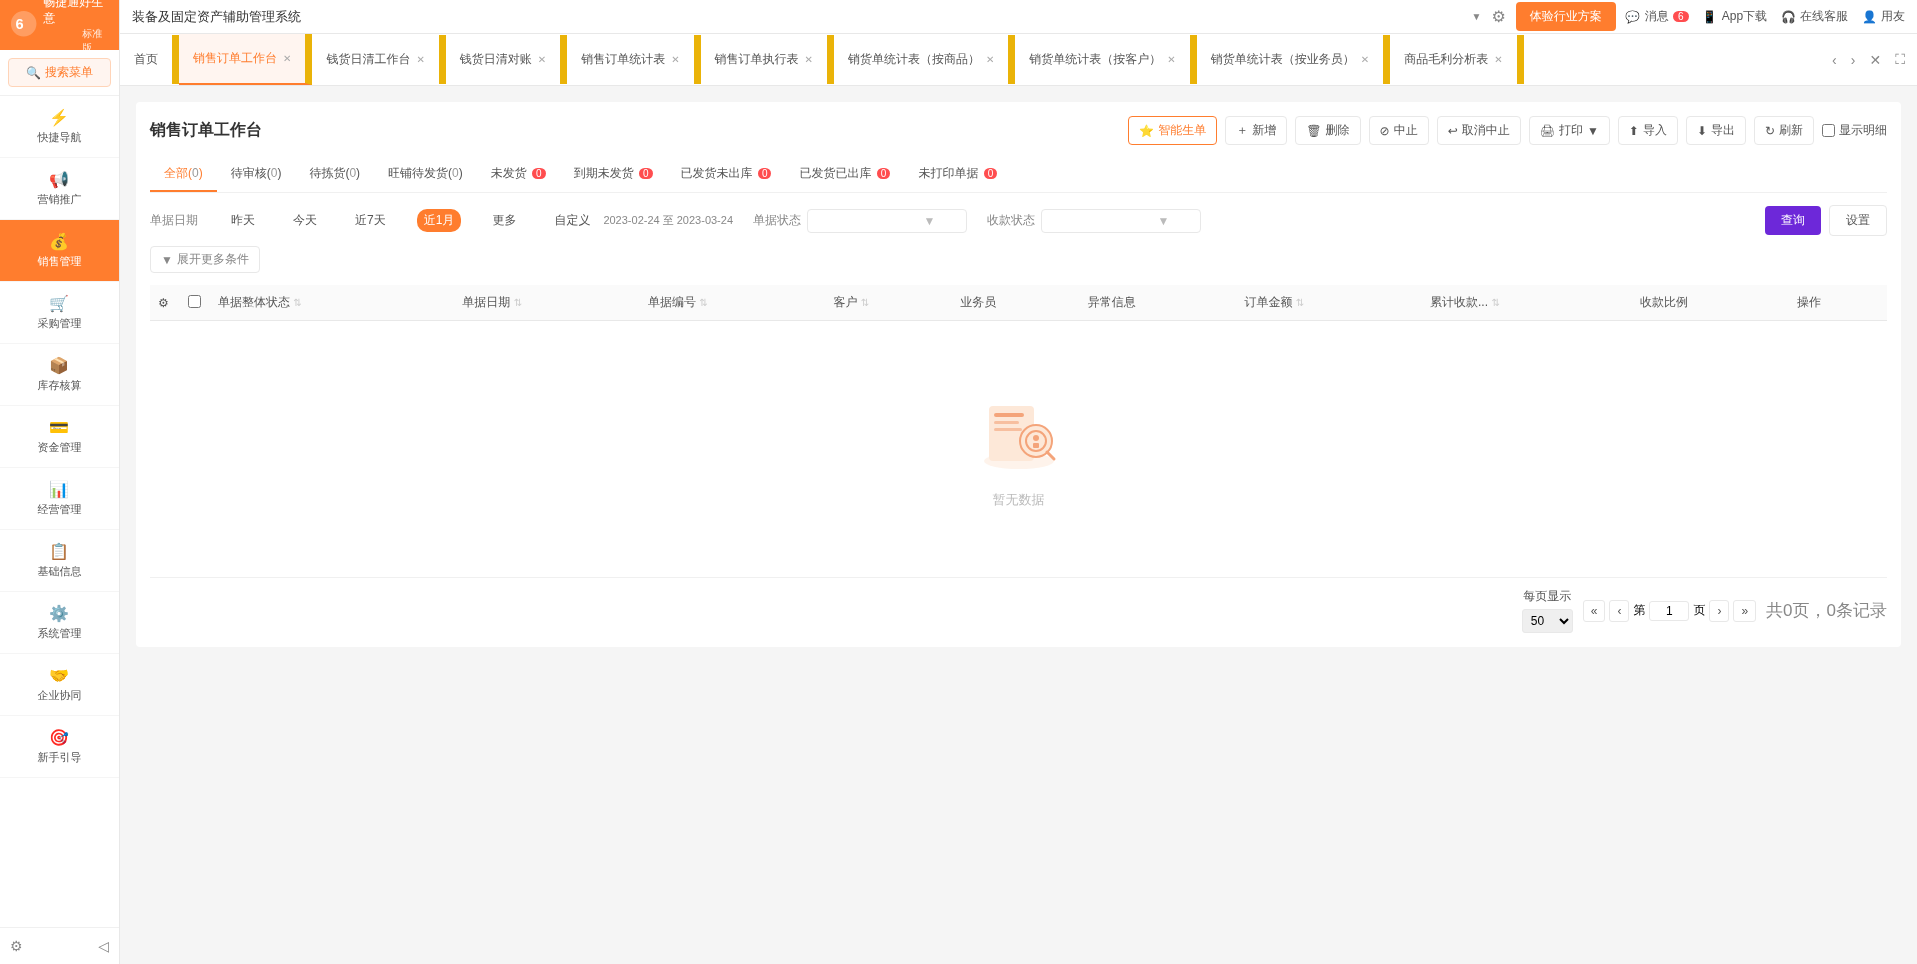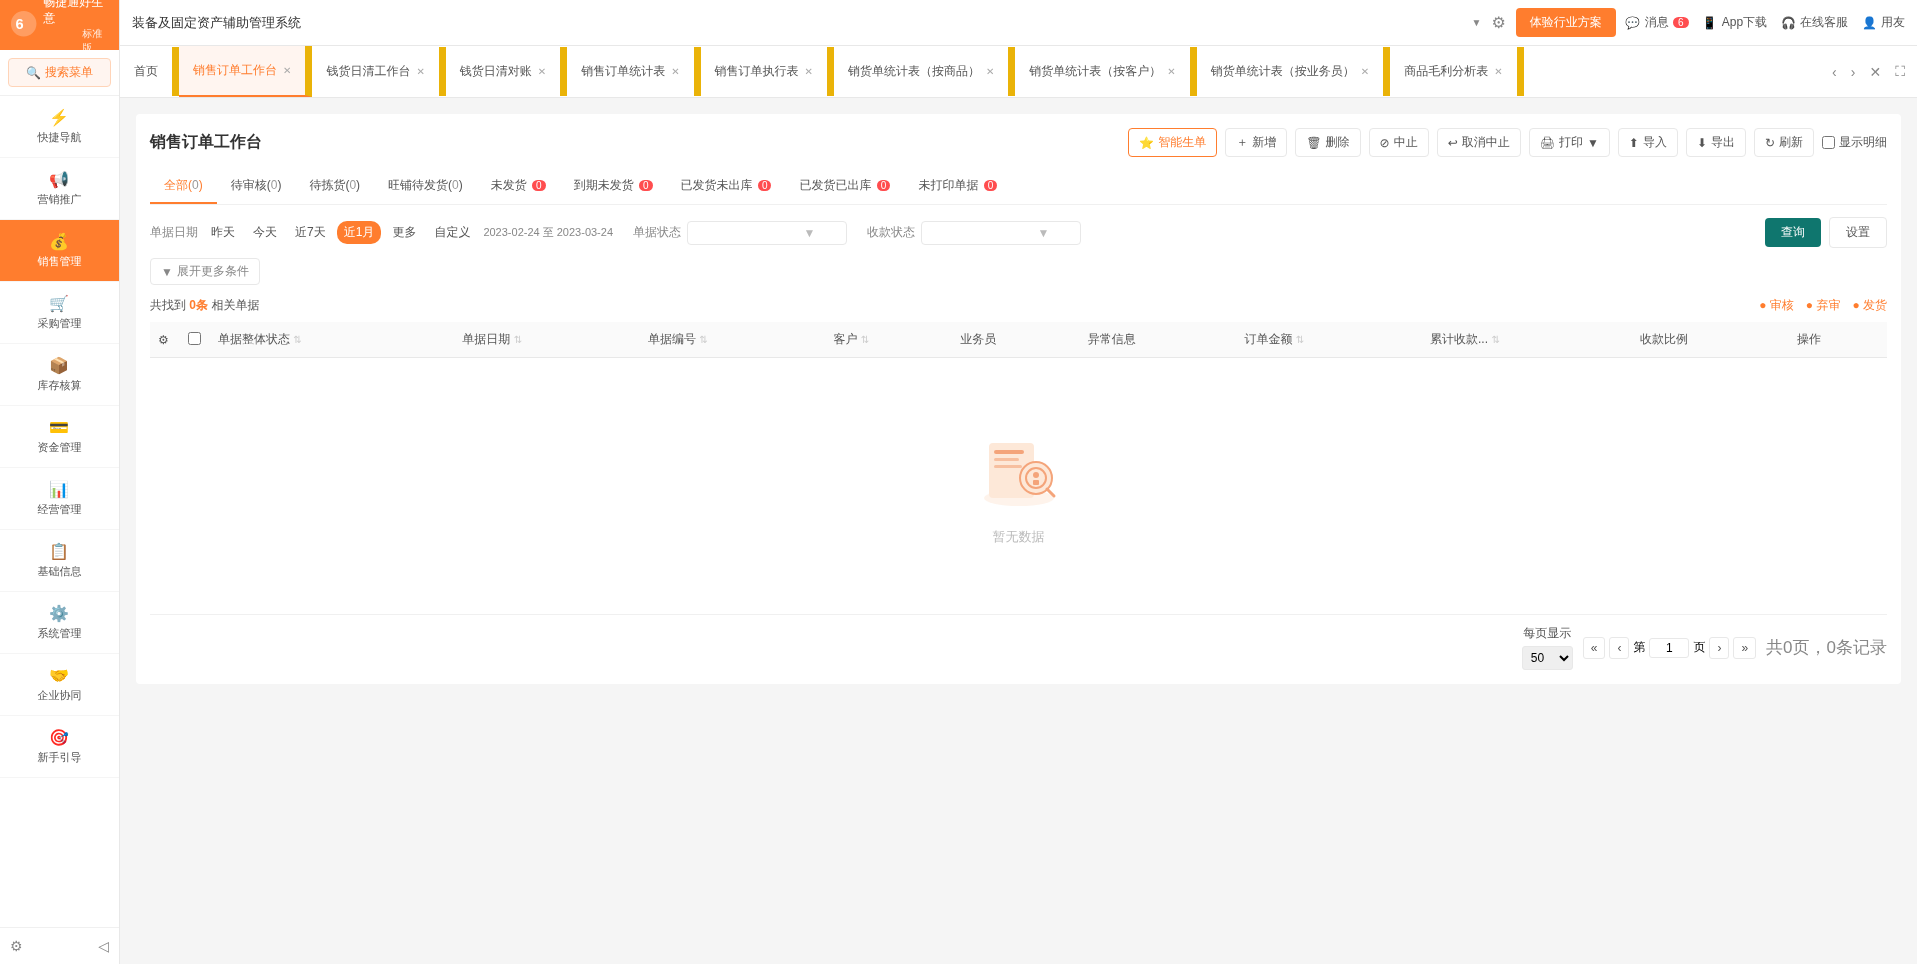--- a/index.html
+++ b/index.html
@@ -17,21 +17,21 @@
     .sidebar-nav-item.active { background: #ff7d2e; color: #fff; }
     .sidebar-nav-item .nav-icon { font-size: 16px; margin-bottom: 3px; }
     .sidebar-nav-item .nav-label { font-size: 11px; }
     .sidebar-bottom { margin-top: auto; padding: 10px; display: flex; justify-content: space-between; border-top: 1px solid #f0f0f0; }
     .sidebar-bottom-btn { color: #888; cursor: pointer; font-size: 14px; }
 
     
     .main { flex: 1; display: flex; flex-direction: column; overflow: hidden; }
 
     
-    .top-header { background: #fff; height: 46px; display: flex; align-items: center; padding: 0 12px; border-bottom: 1px solid #e8e8e8; gap: 10px; flex-shrink: 0; }
+    .top-header { background: #fff; height: 34px; display: flex; align-items: center; padding: 0 12px; border-bottom: 1px solid #e8e8e8; gap: 10px; flex-shrink: 0; }
     .system-title { font-size: 13px; color: #333; flex: 1; }
     .header-actions { display: flex; align-items: center; gap: 14px; }
     .header-action-item { display: flex; align-items: center; gap: 4px; color: #555; cursor: pointer; font-size: 12px; }
     .badge { background: #ff4d4f; color: #fff; border-radius: 8px; font-size: 10px; padding: 0 4px; min-width: 16px; text-align: center; }
     .btn-industry { background: #ff7d2e; color: #fff; border: none; border-radius: 4px; padding: 6px 14px; cursor: pointer; font-size: 12px; }
     .settings-icon { color: #888; cursor: pointer; font-size: 16px; }
     .dropdown-arrow { color: #888; font-size: 10px; cursor: pointer; }
 
     
     .tabs-bar { background: #fff; display: flex; align-items: center; border-bottom: 1px solid #e8e8e8; flex-shrink: 0; overflow: hidden; }
@@ -59,27 +59,27 @@
     .status-tab { padding: 8px 14px; font-size: 12px; color: #555; cursor: pointer; border-bottom: 2px solid transparent; }
     .status-tab.active { color: #ff7d2e; border-bottom: 2px solid #ff7d2e; }
     .status-tab .count-badge { background: #ff4d4f; color: #fff; border-radius: 8px; font-size: 10px; padding: 0 4px; margin-left: 2px; }
     .status-tab .count-zero { color: #999; }
 
     
     .filter-row { display: flex; align-items: center; gap: 20px; margin-bottom: 10px; flex-wrap: wrap; }
     .filter-item { display: flex; align-items: center; gap: 6px; }
     .filter-label { color: #888; font-size: 12px; white-space: nowrap; }
     .filter-date-btns { display: flex; gap: 4px; align-items: center; }
-    .filter-date-btn { padding: 2px 6px; border-radius: 3px; cursor: pointer; font-size: 12px; color: #555; border: 1px solid transparent; }
+    .filter-date-btn { padding: 2px 6px; border-radius: 3px; cursor: pointer; font-size: 12px; color: #555; border: 1px solid transparent; margin-left: 20px; }
     .filter-date-btn.active { background: #ff7d2e; color: #fff; border-radius: 10px; }
     .filter-date-range { font-size: 11px; color: #888; }
     .filter-select { display: flex; align-items: center; gap: 4px; border: 1px solid #e8e8e8; border-radius: 4px; padding: 4px 8px; cursor: pointer; min-width: 160px; background: #fff; }
     .filter-select span { flex: 1; color: #bbb; font-size: 12px; }
     .expand-more { display: flex; align-items: center; gap: 4px; color: #888; cursor: pointer; font-size: 12px; border: 1px solid #e8e8e8; border-radius: 4px; padding: 4px 10px; }
-    .query-btn { background: #0f766e; color: #fff; border: none; border-radius: 4px; padding: 6px 16px; cursor: pointer; font-size: 12px; }
+    .query-btn { background: #6d28d9; color: #fff; border: none; border-radius: 4px; padding: 6px 16px; cursor: pointer; font-size: 12px; }
     .setting-btn { background: #fff; color: #555; border: 1px solid #e8e8e8; border-radius: 4px; padding: 6px 16px; cursor: pointer; font-size: 12px; }
 
     
     .result-info { display: flex; align-items: center; justify-content: space-between; margin-bottom: 8px; }
     .result-text { font-size: 12px; color: #555; }
     .result-text em { color: #ff7d2e; font-style: normal; font-weight: bold; }
     .result-actions { display: flex; gap: 12px; }
     .result-action { color: #ff7d2e; cursor: pointer; font-size: 12px; }
 
     
@@ -377,41 +377,20 @@
           <button class="setting-btn">设置</button>
         </div>
       </div>
       <div style="margin-bottom:12px;">
         <div class="expand-more" style="display:inline-flex;">
           <span>▼</span>
           <span>展开更多条件</span>
         </div>
       </div>
 
-      <div class="result-info">
-        <div class="result-text">
-          <span>共找到</span>
-          <em>0条</em>
-          <span>相关单据</span>
-        </div>
-        <div class="result-actions">
-          <span class="result-action">
-            <span style="color:#ff7d2e;">●</span>
-            <span>审核</span>
-          </span>
-          <span class="result-action">
-            <span style="color:#ff7d2e;">●</span>
-            <span>弃审</span>
-          </span>
-          <span class="result-action">
-            <span style="color:#ff7d2e;">●</span>
-            <span>发货</span>
-          </span>
-        </div>
-      </div>
 
       <table class="data-table">
         <thead>
           <tr>
             <th class="th-settings">
               <span>⚙</span>
             </th>
             <th class="th-checkbox">
               <input type="checkbox" style="">
             </th>

